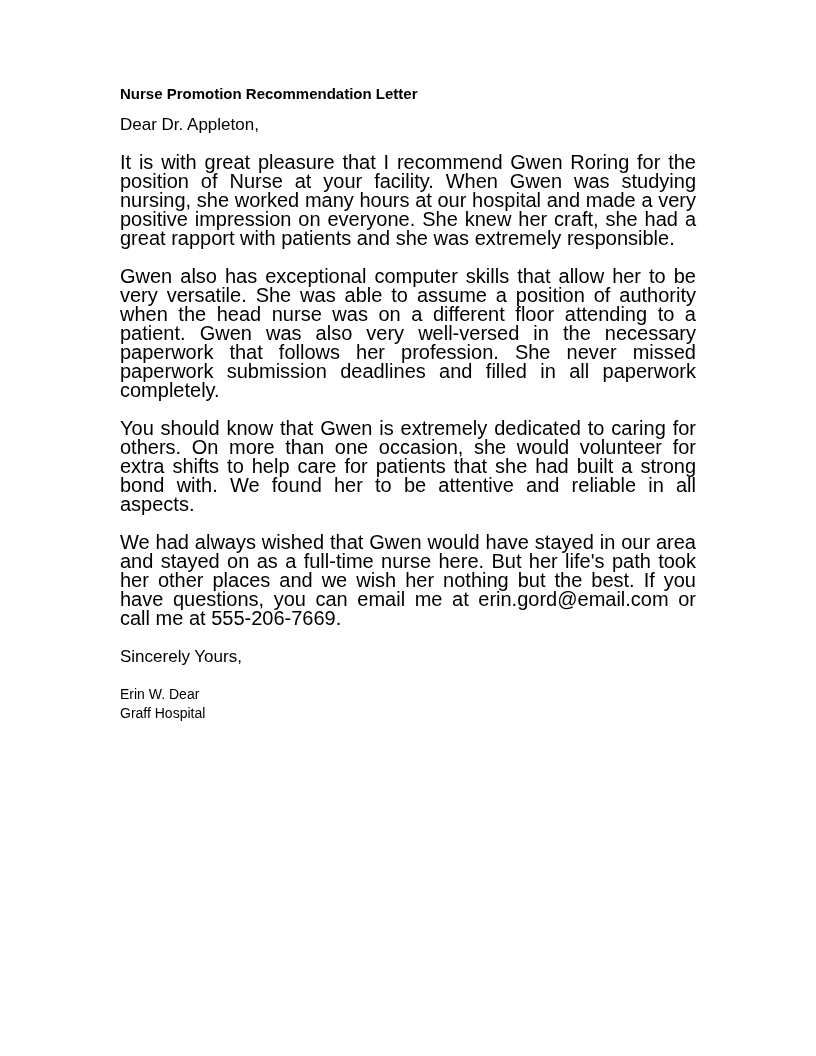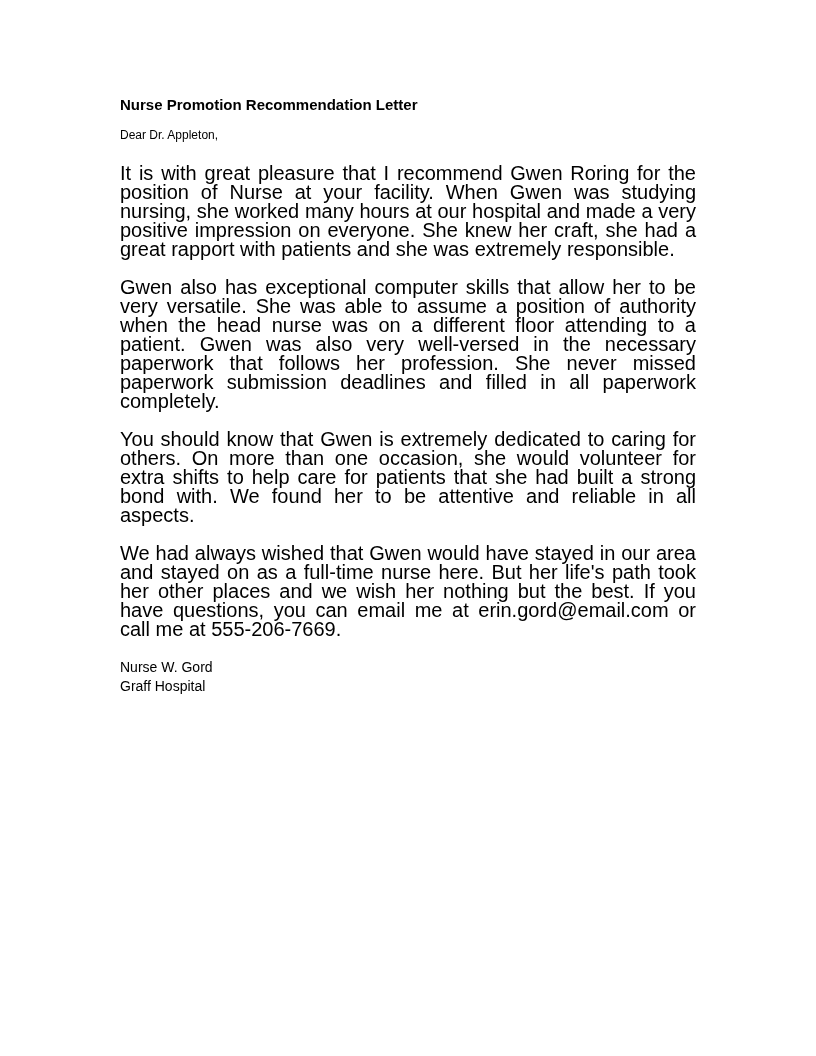--- a/index.html
+++ b/index.html
@@ -12,32 +12,32 @@
     width: 816px;
     height: 1056px;
     background: #ffffff;
     color: #000000;
     font-family: "Liberation Sans", "DejaVu Sans", sans-serif;
     box-sizing: border-box;
     overflow: hidden;
   }
   .content {
     position: absolute;
-    top: 95px;
+    top: 84px;
     left: 120px;
     width: 576px;
   }
   .title {
     font-size: 15px;
     font-weight: bold;
     line-height: 19px;
     margin: 0 0 12px 0;
   }
   .line {
-    font-size: 12px;
+    font-size: 17px;
     line-height: 19px;
     margin: 0 0 19px 0;
   }
   .para {
     font-size: 20px;
     line-height: 19px;
     margin: 0 0 19px 0;
     text-align: justify;
     text-justify: inter-word;
   }
@@ -58,20 +58,21 @@
     <p class="line">Dear Dr. Appleton,</p>
 
     <p class="para">It is with great pleasure that I recommend Gwen Roring for the position of Nurse at your facility.  When Gwen was studying nursing, she worked many hours at our hospital and made a very positive impression on everyone.  She knew her craft, she had a great rapport with patients and she was extremely responsible.</p>
 
     <p class="para">Gwen also has exceptional computer skills that allow her to be very versatile.  She was able to assume a position of authority when the head nurse was on a different  floor attending to a patient.  Gwen was also very well-versed  in the necessary paperwork that follows her profession.  She never missed paperwork submission deadlines and filled in all paperwork completely.</p>
 
     <p class="para">You should know that Gwen is extremely dedicated to caring for others.  On more than one occasion, she would volunteer  for extra shifts to help care for patients that she had built a strong bond with. We found her to be attentive and reliable in all aspects.</p>
 
     <p class="para">We had always wished that Gwen would have stayed in our area and stayed on as a full-time nurse here.  But her life's path took her other places and we wish her nothing but the best. If you have questions, you can email me at erin.gord@email.com or call me at 555-206-7669.</p>
 
+    <p class="line">Sincerely Yours,</p>
 
     <div class="signature">
-      <p class="sig-line">Nurse W. Gord</p>
+      <p class="sig-line">Erin W. Dear</p>
       <p class="sig-line">Graff Hospital</p>
     </div>
 
   </div>
 </div>
 
 </body></html>

